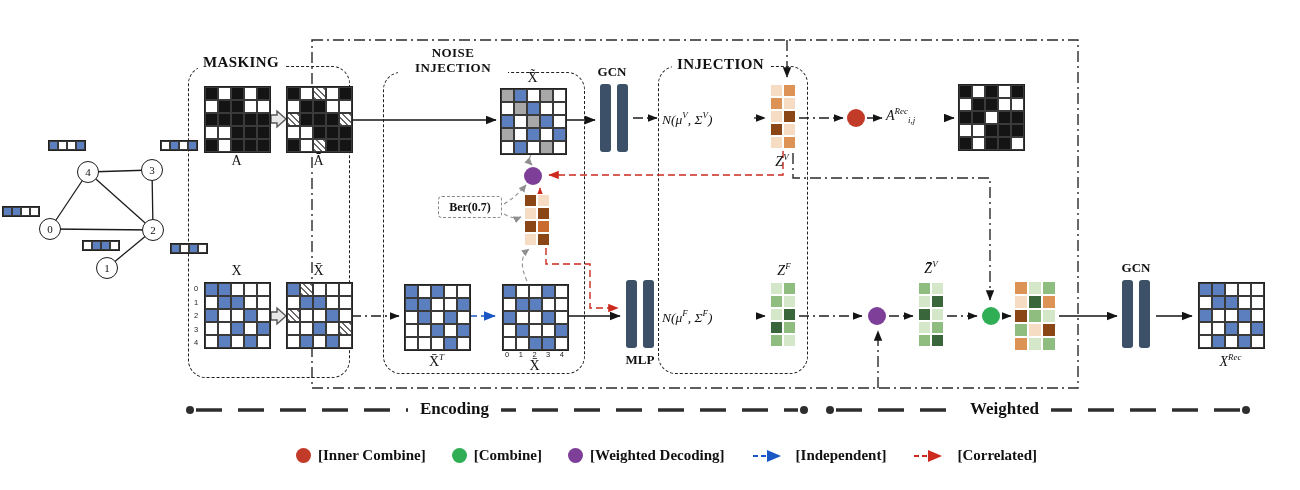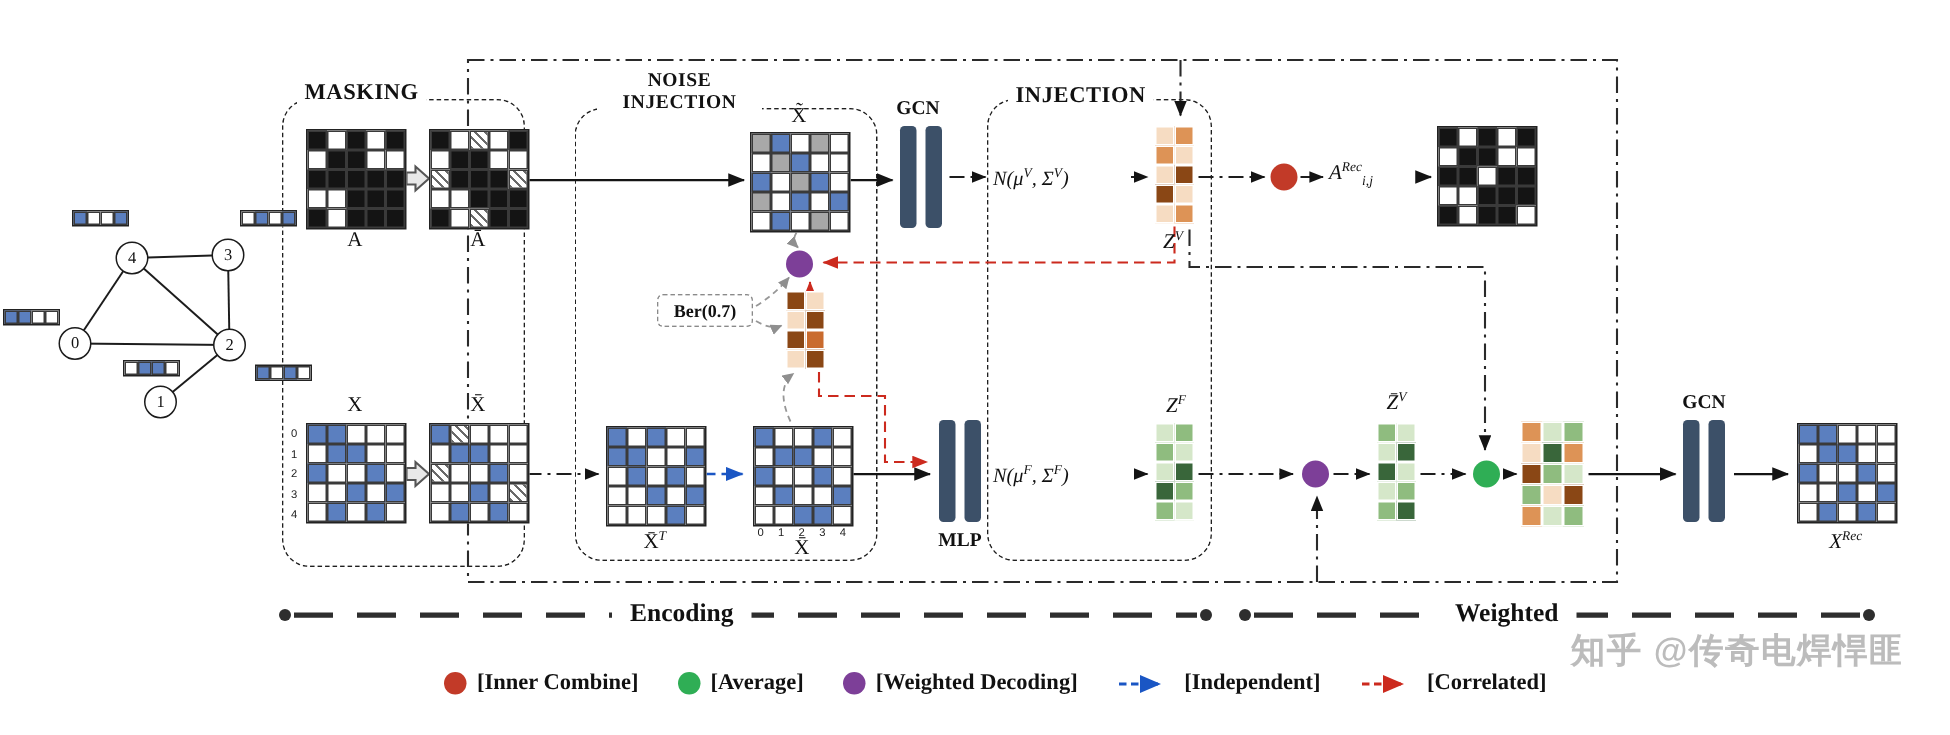--- a/index.html
+++ b/index.html
@@ -549,21 +549,21 @@
   <div class="phase-label" style="left:408px;top:399px;">Encoding</div>
   <div class="phase-label" style="left:958px;top:399px;">Weighted</div>
 
   <div class="legend">
     <div class="lg-item">
       <span class="lg-dot" style="background-color: rgb(194, 58, 40);"></span>
       <span class="lg-label">[Inner Combine]</span>
     </div>
     <div class="lg-item">
       <span class="lg-dot" style="background-color: rgb(47, 174, 85);"></span>
-      <span class="lg-label">[Average]</span>
+      <span class="lg-label">[Combine]</span>
     </div>
     <div class="lg-item">
       <span class="lg-dot" style="background-color: rgb(125, 63, 152);"></span>
       <span class="lg-label">[Weighted Decoding]</span>
     </div>
     <div class="lg-item">
       <svg width="38" height="14">
         <defs>
             <marker id="lgb" markerWidth="8" markerHeight="8" refX="6" refY="3" orient="auto">
               <path d="M0,0L7,3L0,6Z" fill="#1a56c4"></path>
@@ -579,15 +579,14 @@
             <marker id="lgr" markerWidth="8" markerHeight="8" refX="6" refY="3" orient="auto">
               <path d="M0,0L7,3L0,6Z" fill="#cc2a1e"></path>
             </marker>
           </defs>
         <line x1="2" y1="7" x2="28" y2="7" stroke-width="2" stroke-dasharray="5 3" marker-end="url(#lgr)" style="stroke: rgb(204, 42, 30);"></line>
       </svg>
       <span class="lg-label">[Correlated]</span>
     </div>
   </div>
 
-  <div class="watermark" style="color: rgb(188, 188, 188);">知乎 @传奇电焊悍匪</div>
 
 </div>
 
 </body></html>

